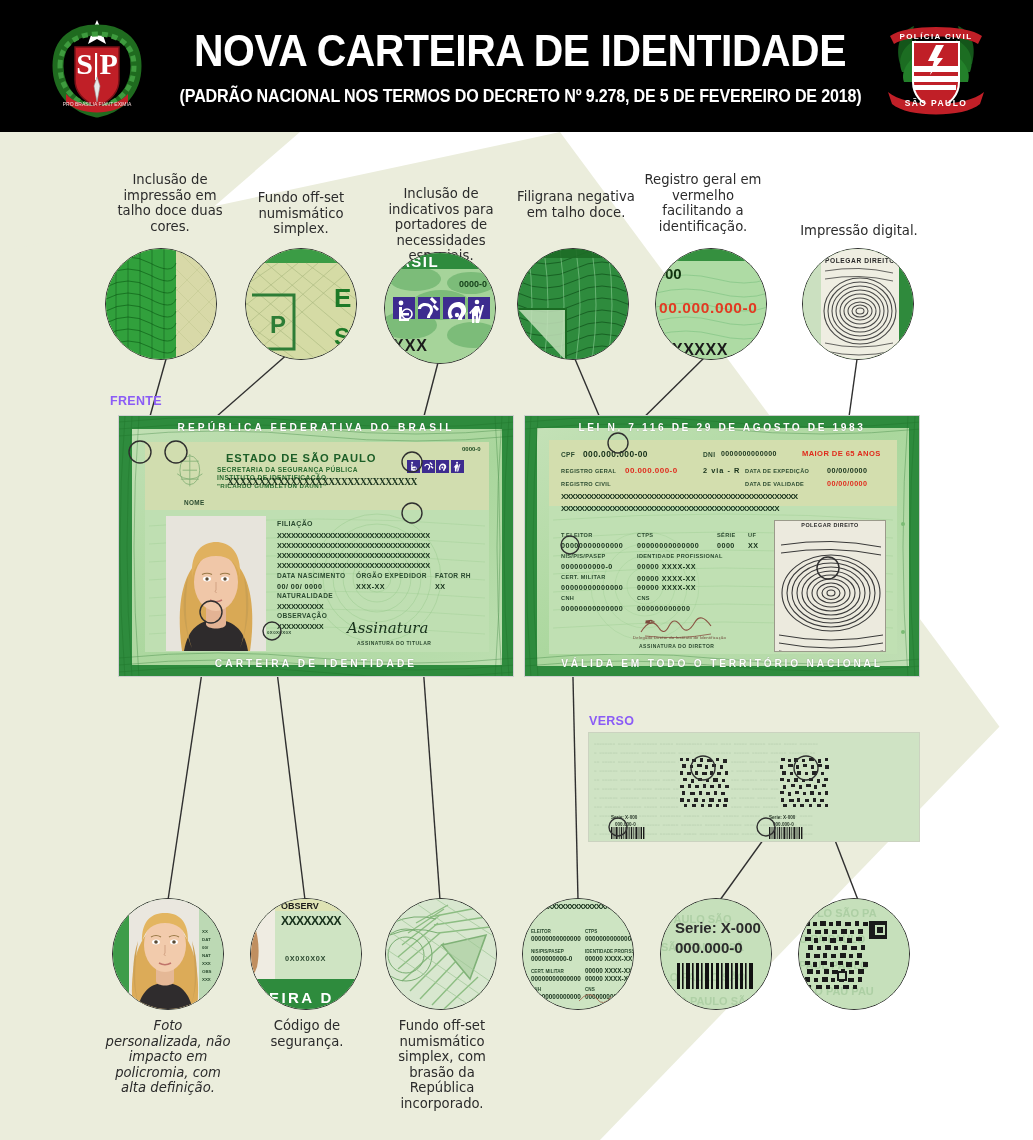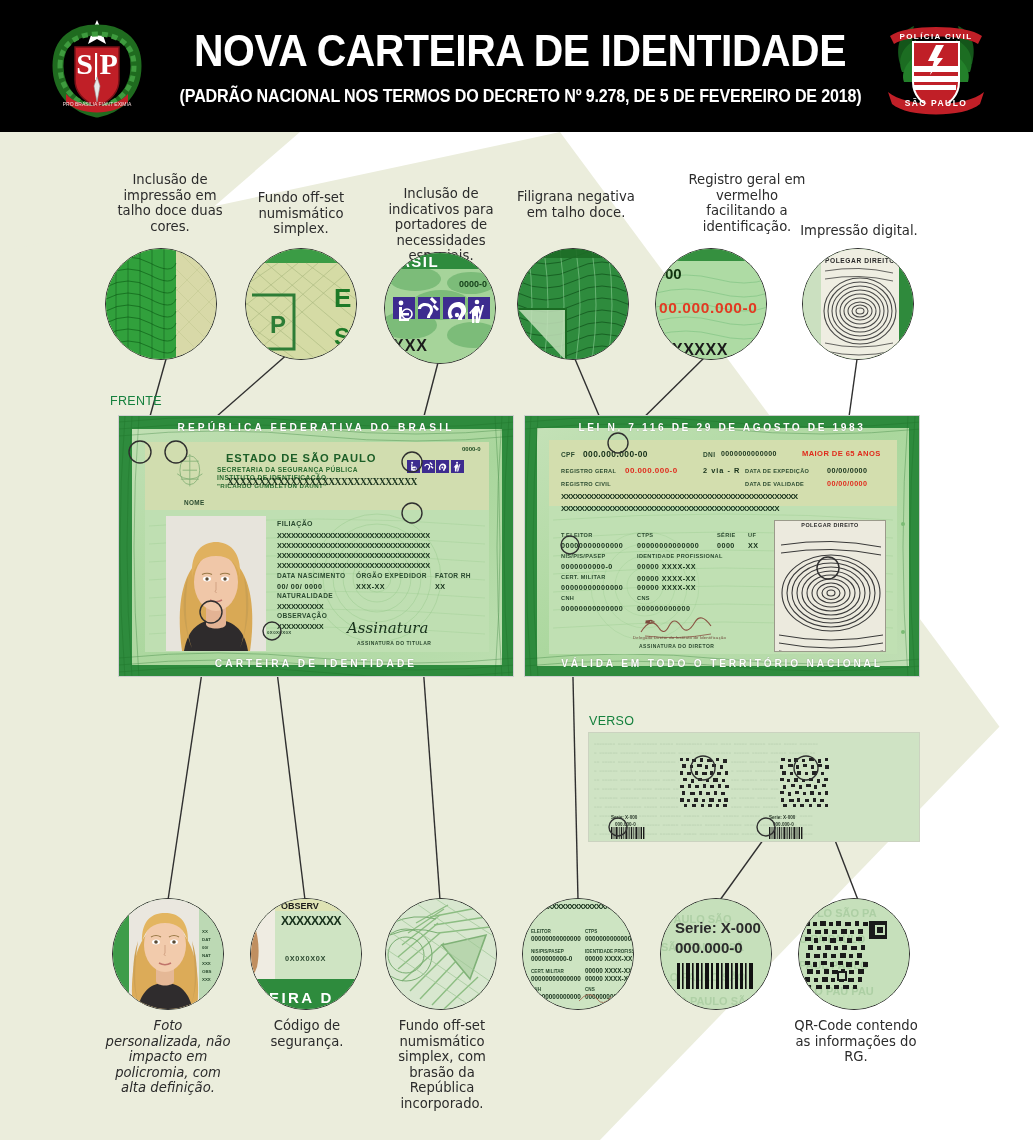--- a/index.html
+++ b/index.html
@@ -103,22 +103,22 @@
   }
   .bubble-inner { position: absolute; inset: 0; }
 
   
   .lines { position: absolute; left: 0; top: 0; width: 1033px; height: 1140px; pointer-events: none; }
 
   
   .sec-tag {
     position: absolute;
     font-size: 12.5px;
-    font-weight: normal;
-    color: #15803d;
+    font-weight: bold;
+    color: #8b5cf6;
     letter-spacing: 0.3px;
   }
 
   
   .card {
     position: absolute;
     border: 1px solid #cfcfcf;
     overflow: hidden;
     background: #a8d29a;
   }
@@ -248,21 +248,21 @@
 
       <line x1="703" y1="768" x2="806" y2="768"></line>
       <line x1="618" y1="827" x2="766" y2="827"></line>
     </g>
   </svg>
 
   <div class="callout-label" style="left:112px; top:172px; width:116px;">Inclusão de impressão em talho doce duas cores.</div>
   <div class="callout-label" style="left:245px; top:190px; width:112px;">Fundo off-set numismático simplex.</div>
   <div class="callout-label" style="left:366px; top:186px; width:150px;">Inclusão de indicativos para portadores de necessidades especiais.</div>
   <div class="callout-label" style="left:515px; top:189px; width:122px;">Filigrana negativa em talho doce.</div>
-  <div class="callout-label" style="left:684px; top:172px; width:126px;">Registro geral em vermelho facilitando a identificação.</div>
+  <div class="callout-label" style="left:640px; top:172px; width:126px;">Registro geral em vermelho facilitando a identificação.</div>
   <div class="callout-label" style="left:796px; top:223px; width:126px;">Impressão digital.</div>
 
   <div class="bubble" style="left:105px; top:248px; width:112px; height:112px;">
     <div class="bubble-inner">
       <svg width="112" height="112" viewBox="0 0 112 112">
         <rect width="112" height="112" fill="#d8d9a8"></rect>
         <rect width="70" height="112" fill="#31a03c"></rect>
         <g stroke="#0f5f18" stroke-width="0.8" fill="none" opacity="0.85">
           <path d="M0 14 Q22 2 44 14 T70 14"></path>
             <path d="M0 26 Q22 14 44 26 T70 26"></path>
@@ -1155,15 +1155,14 @@
         </g>
         <rect x="38" y="72" width="10" height="10" fill="#1a1a1a"></rect>
         <rect x="40" y="74" width="6" height="6" fill="#c6e0bb"></rect>
       </svg>
     </div>
   </div>
 
   <div class="callout-label" style="left:104px; top:1018px; width:128px;font-style:italic;">Foto personalizada, não impacto em policromia, com alta definição.</div>
   <div class="callout-label" style="left:248px; top:1018px; width:118px;">Código de segurança.</div>
   <div class="callout-label" style="left:388px; top:1018px; width:108px;">Fundo off-set numismático simplex, com brasão da República incorporado.</div>
-  <div class="callout-label" style="left:794px; top:1018px; width:124px;">QR-Code contendo as informações do RG.</div>
 
 </div>
 
 </body></html>

